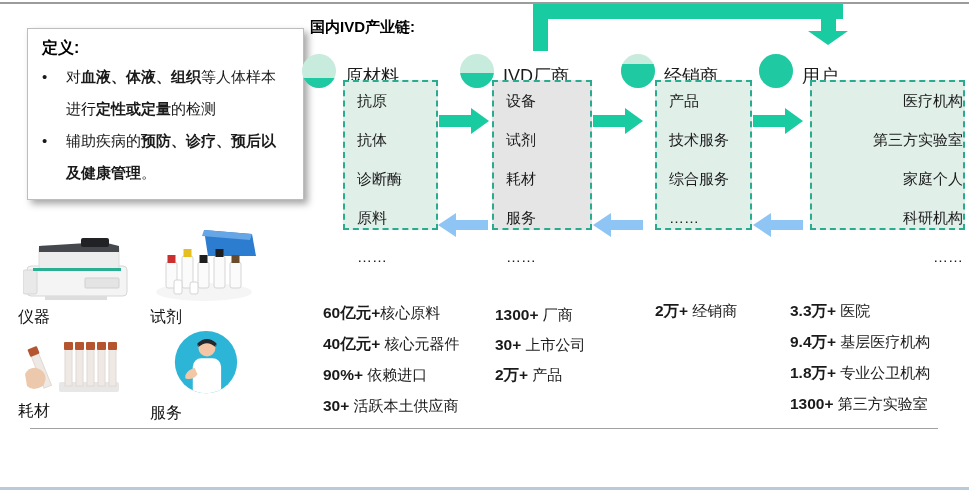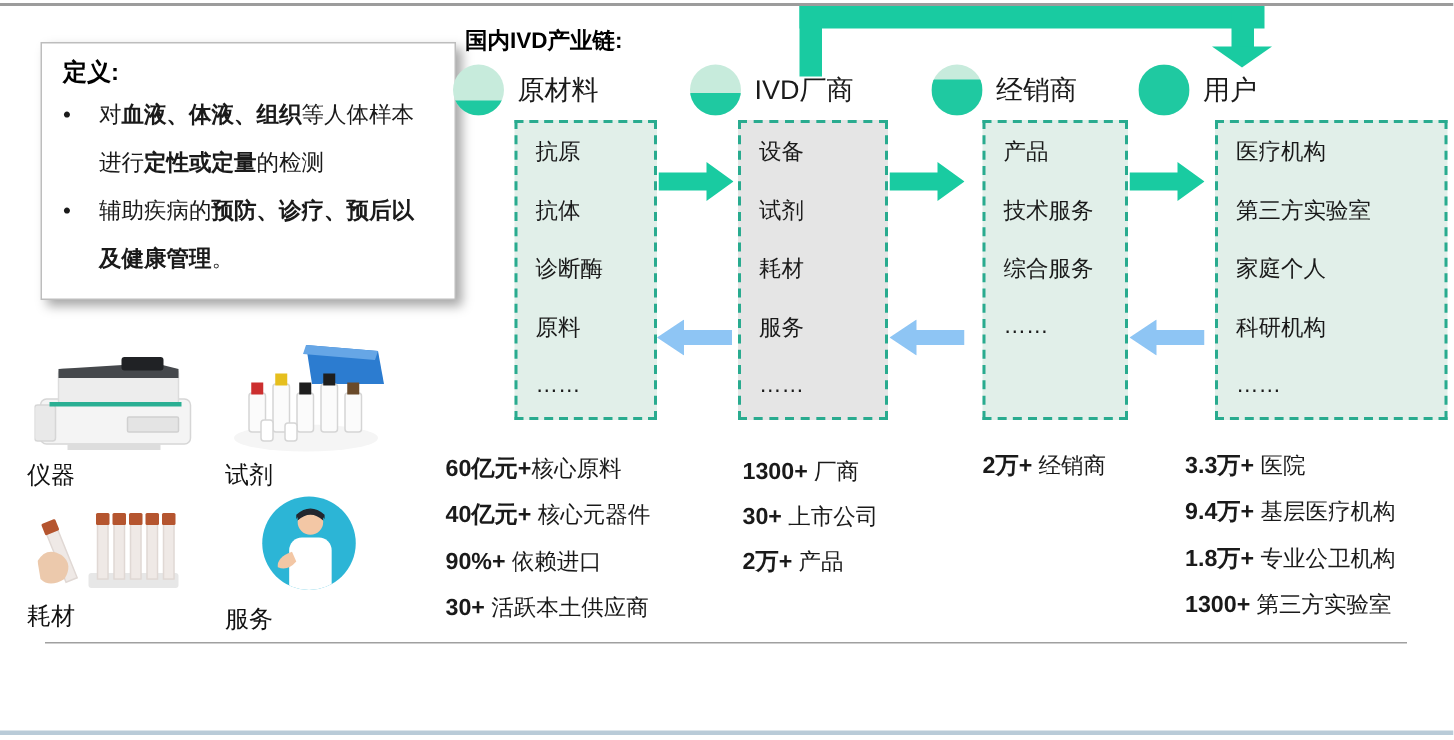--- a/index.html
+++ b/index.html
@@ -28,45 +28,45 @@
   
   .ta { position:absolute; background:#19cba1; }
   .ta-h { left:533px; top:4px; width:310px; height:15px; }
   .ta-l { left:533px; top:4px; width:15px; height:47px; }
   .ta-r { left:821px; top:4px; width:15px; height:28px; }
   .ta-head { position:absolute; left:808px; top:31px; width:0; height:0;
     border-left:20px solid transparent; border-right:20px solid transparent;
     border-top:14px solid #19cba1; }
 
   
-  .stage-head { position:absolute; display:flex; align-items:center; gap:9px; }
+  .stage-head { position:absolute; display:flex; align-items:flex-end; gap:9px;margin-top:11px; }
   .stage-circle { width:34px; height:34px; border-radius:50%; background:#c7ebdc;
     position:relative; overflow:hidden; flex:none; }
   .stage-fill { position:absolute; left:0; bottom:0; width:100%; background:#1fc9a1; }
   .stage-label { font-size:18px; color:#1a1a1a; white-space:nowrap; }
   .sh0 { left:302px; top:43px; } .sh1 { left:460px; top:43px; }
   .sh2 { left:621px; top:43px; } .sh3 { left:759px; top:43px; }
 
   
-  .chain-box { position:absolute; top:80px; height:200px; border:2px dashed #29ab8f;
+  .chain-box { position:absolute; top:80px; height:150px; border:2px dashed #29ab8f;
     background:#e1efe9; padding:10px 0 0 12px; display:flex; flex-direction:column; gap:20px; }
   .cb0 { left:343px; width:95px; }
   .cb1 { left:492px; width:100px; background:#e5e5e5; }
   .cb2 { left:655px; width:97px; }
-  .cb3 { left:810px; width:155px; }
+  .cb3 { left:810px; width:155px;text-align:right; }
   .box-item { font-size:15px; color:#1a1a1a; white-space:nowrap; }
 
   
   .flow-arrow { position:absolute; }
   .ga0 { left:439px; top:108px; } .ga1 { left:593px; top:108px; } .ga2 { left:753px; top:108px; }
   .ba0 { left:438px; top:213px; } .ba1 { left:593px; top:213px; } .ba2 { left:753px; top:213px; }
 
   
   .stats { position:absolute; display:flex; flex-direction:column; }
-  .st0 { left:297px; top:301px; gap:8px; }
+  .st0 { left:323px; top:301px; gap:8px; }
   .st1 { left:495px; top:303px; gap:7px; }
   .st2 { left:655px; top:299px; }
   .st3 { left:790px; top:299px; gap:8px; }
   .stat-line { font-size:15px; color:#1a1a1a; line-height:23px; white-space:nowrap; }
   .stat-num { font-weight:bold; font-size:15.5px; }
 
   
   .product { position:absolute; text-align:left; }
   .pr0 { left:18px; top:230px; width:122px; }
   .pr1 { left:150px; top:228px; width:112px; }

